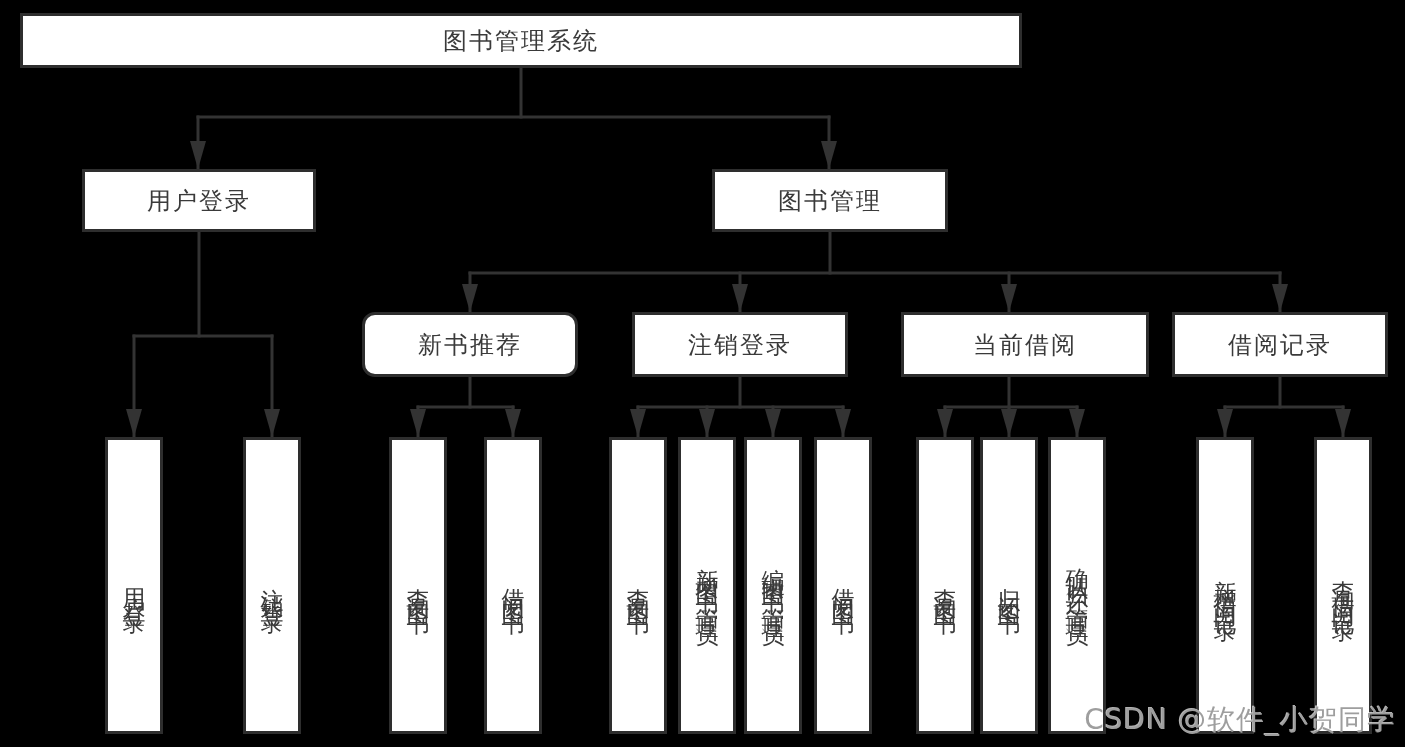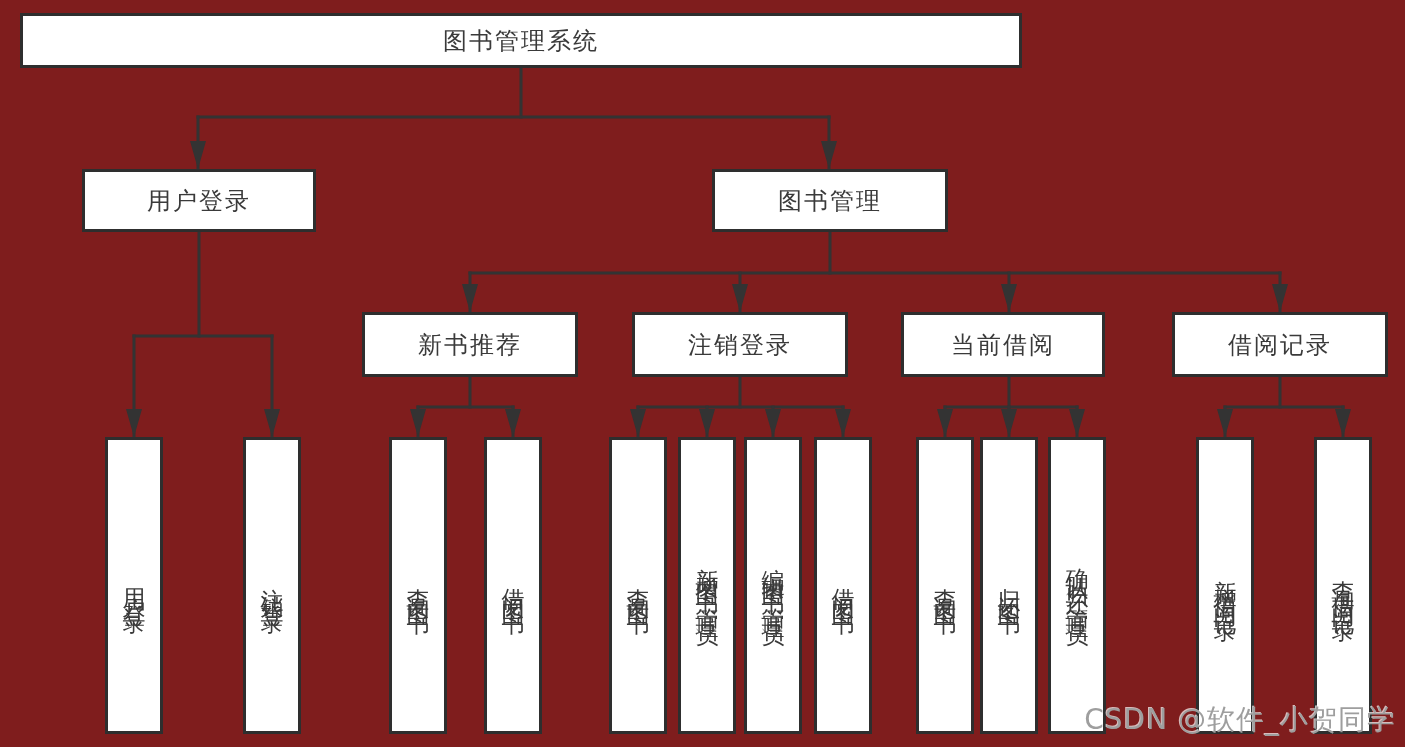--- a/index.html
+++ b/index.html
@@ -1,20 +1,20 @@
 <!DOCTYPE html>
 <html><head>
 <meta charset="utf-8">
 <style>
   html, body { margin: 0; padding: 0; background: #ffffff; }
   .canvas {
     position: relative;
     width: 1405px;
     height: 747px;
-    background: #7f1d1d;
+    background: #000000;
     font-family: "DejaVu Sans", "Liberation Sans", sans-serif;
     overflow: hidden;
   }
   .connectors {
     position: absolute;
     left: 0; top: 0;
     width: 1405px; height: 747px;
   }
   .box {
     position: absolute;
@@ -105,27 +105,27 @@
     <span>图书管理系统</span>
   </div>
 
   <div class="box hbox" style="left:82px; top:169px; width:234px; height:63px;">
     <span>用户登录</span>
   </div>
   <div class="box hbox" style="left:712px; top:169px; width:236px; height:63px;">
     <span>图书管理</span>
   </div>
 
-  <div class="box hbox" style="left:362px; top:312px; width:216px; height:65px;">
+  <div class="box hbox" style="left:362px; top:312px; width:216px; height:65px;border-radius:13px;">
     <span>新书推荐</span>
   </div>
   <div class="box hbox" style="left:632px; top:312px; width:216px; height:65px;">
     <span>注销登录</span>
   </div>
-  <div class="box hbox" style="left:901px; top:312px; width:204px; height:65px;">
+  <div class="box hbox" style="left:901px; top:312px; width:248px; height:65px;">
     <span>当前借阅</span>
   </div>
   <div class="box hbox" style="left:1172px; top:312px; width:216px; height:65px;">
     <span>借阅记录</span>
   </div>
 
   <div class="box vbox" style="left:105px; top:437px; width:58px; height:297px;">
     <span>用户登录</span>
   </div>
   <div class="box vbox" style="left:243px; top:437px; width:58px; height:297px;">

